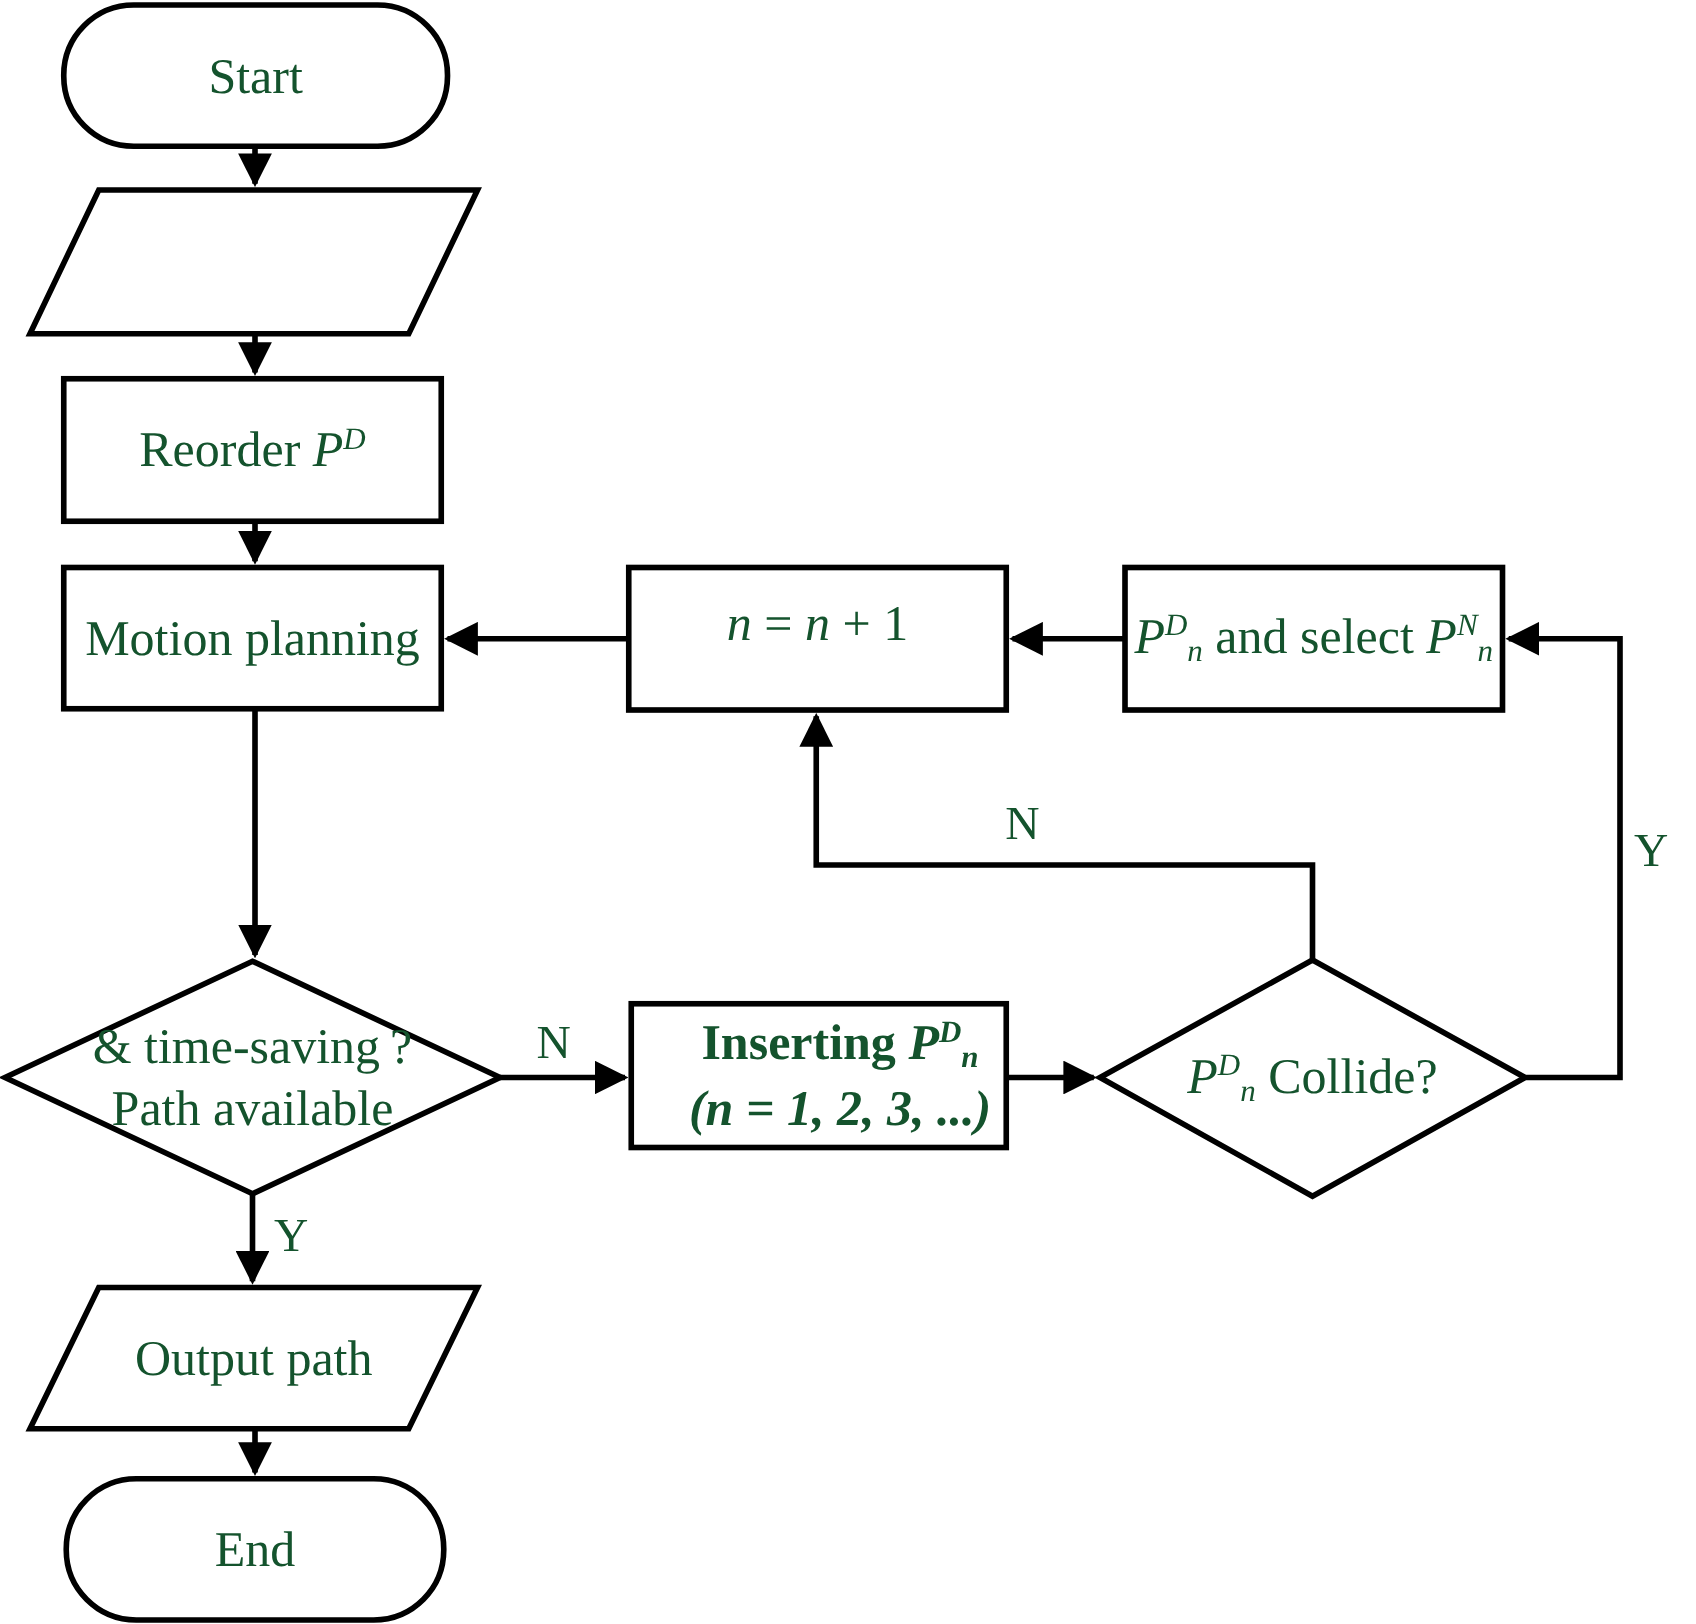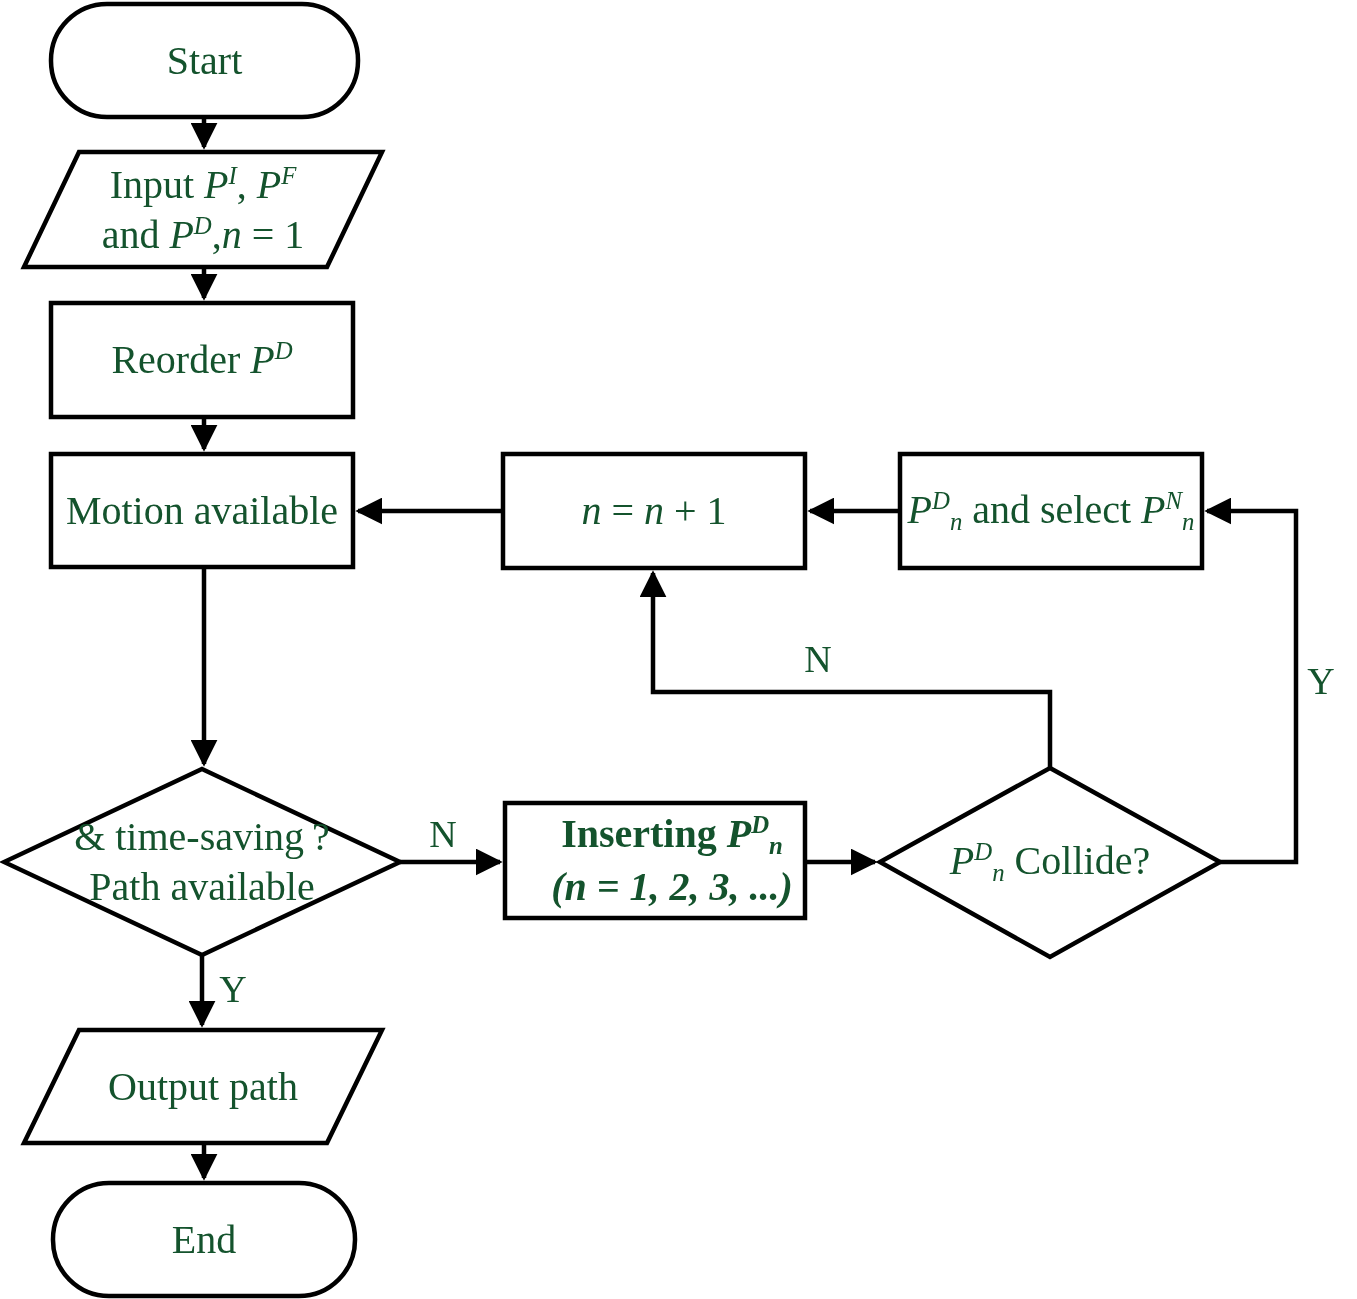--- a/index.html
+++ b/index.html
@@ -69,34 +69,30 @@
       <polygon points="1050,768 1220,862 1050,957 880,862"></polygon>
       <polygon points="79,1030 382,1030 327,1143 24,1143"></polygon>
       <rect x="53" y="1183" width="302" height="113" rx="56" ry="56"></rect>
     </g>
   </svg>
 
   <div class="label" style="left:51px;top:4px;width:307px;height:113px;">
       <div class="tl"><span>Start</span></div>
     </div>
 
-  <div class="label" style="left:24px;top:152px;width:358px;height:115px;">
-      <div class="tl"><span>Input </span><span class="it">P</span><span class="sup">I</span><span>, </span><span class="it">P</span><span class="sup">F</span></div>
-      <div class="tl"><span>and </span><span class="it">P</span><span class="sup">D</span><span>,</span><span class="it">n</span><span> = 1</span></div>
-    </div>
 
   <div class="label" style="left:51px;top:303px;width:302px;height:114px;">
       <div class="tl"><span>Reorder </span><span class="it">P</span><span class="sup">D</span></div>
     </div>
 
   <div class="label" style="left:51px;top:454px;width:302px;height:113px;">
-      <div class="tl"><span>Motion available</span></div>
+      <div class="tl"><span>Motion planning</span></div>
     </div>
 
-  <div class="label" style="left:503px;top:454px;width:302px;height:114px;">
+  <div class="label" style="left:503px;top:442px;width:302px;height:114px;">
       <div class="tl"><span class="it">n</span><span> = </span><span class="it">n</span><span> + 1</span></div>
     </div>
 
   <div class="label" style="left:900px;top:450px;width:302px;height:122px;">
       <div class="tl"><span class="it">P</span><span class="sup">D</span><span class="sub">n</span><span> and select </span><span class="it">P</span><span class="sup">N</span><span class="sub">n</span></div>
     </div>
 
   <div class="label" style="left:4px;top:769px;width:396px;height:186px;">
       <div class="tl"><span>&amp; time-saving ?</span></div>
       <div class="tl"><span>Path available</span></div>

